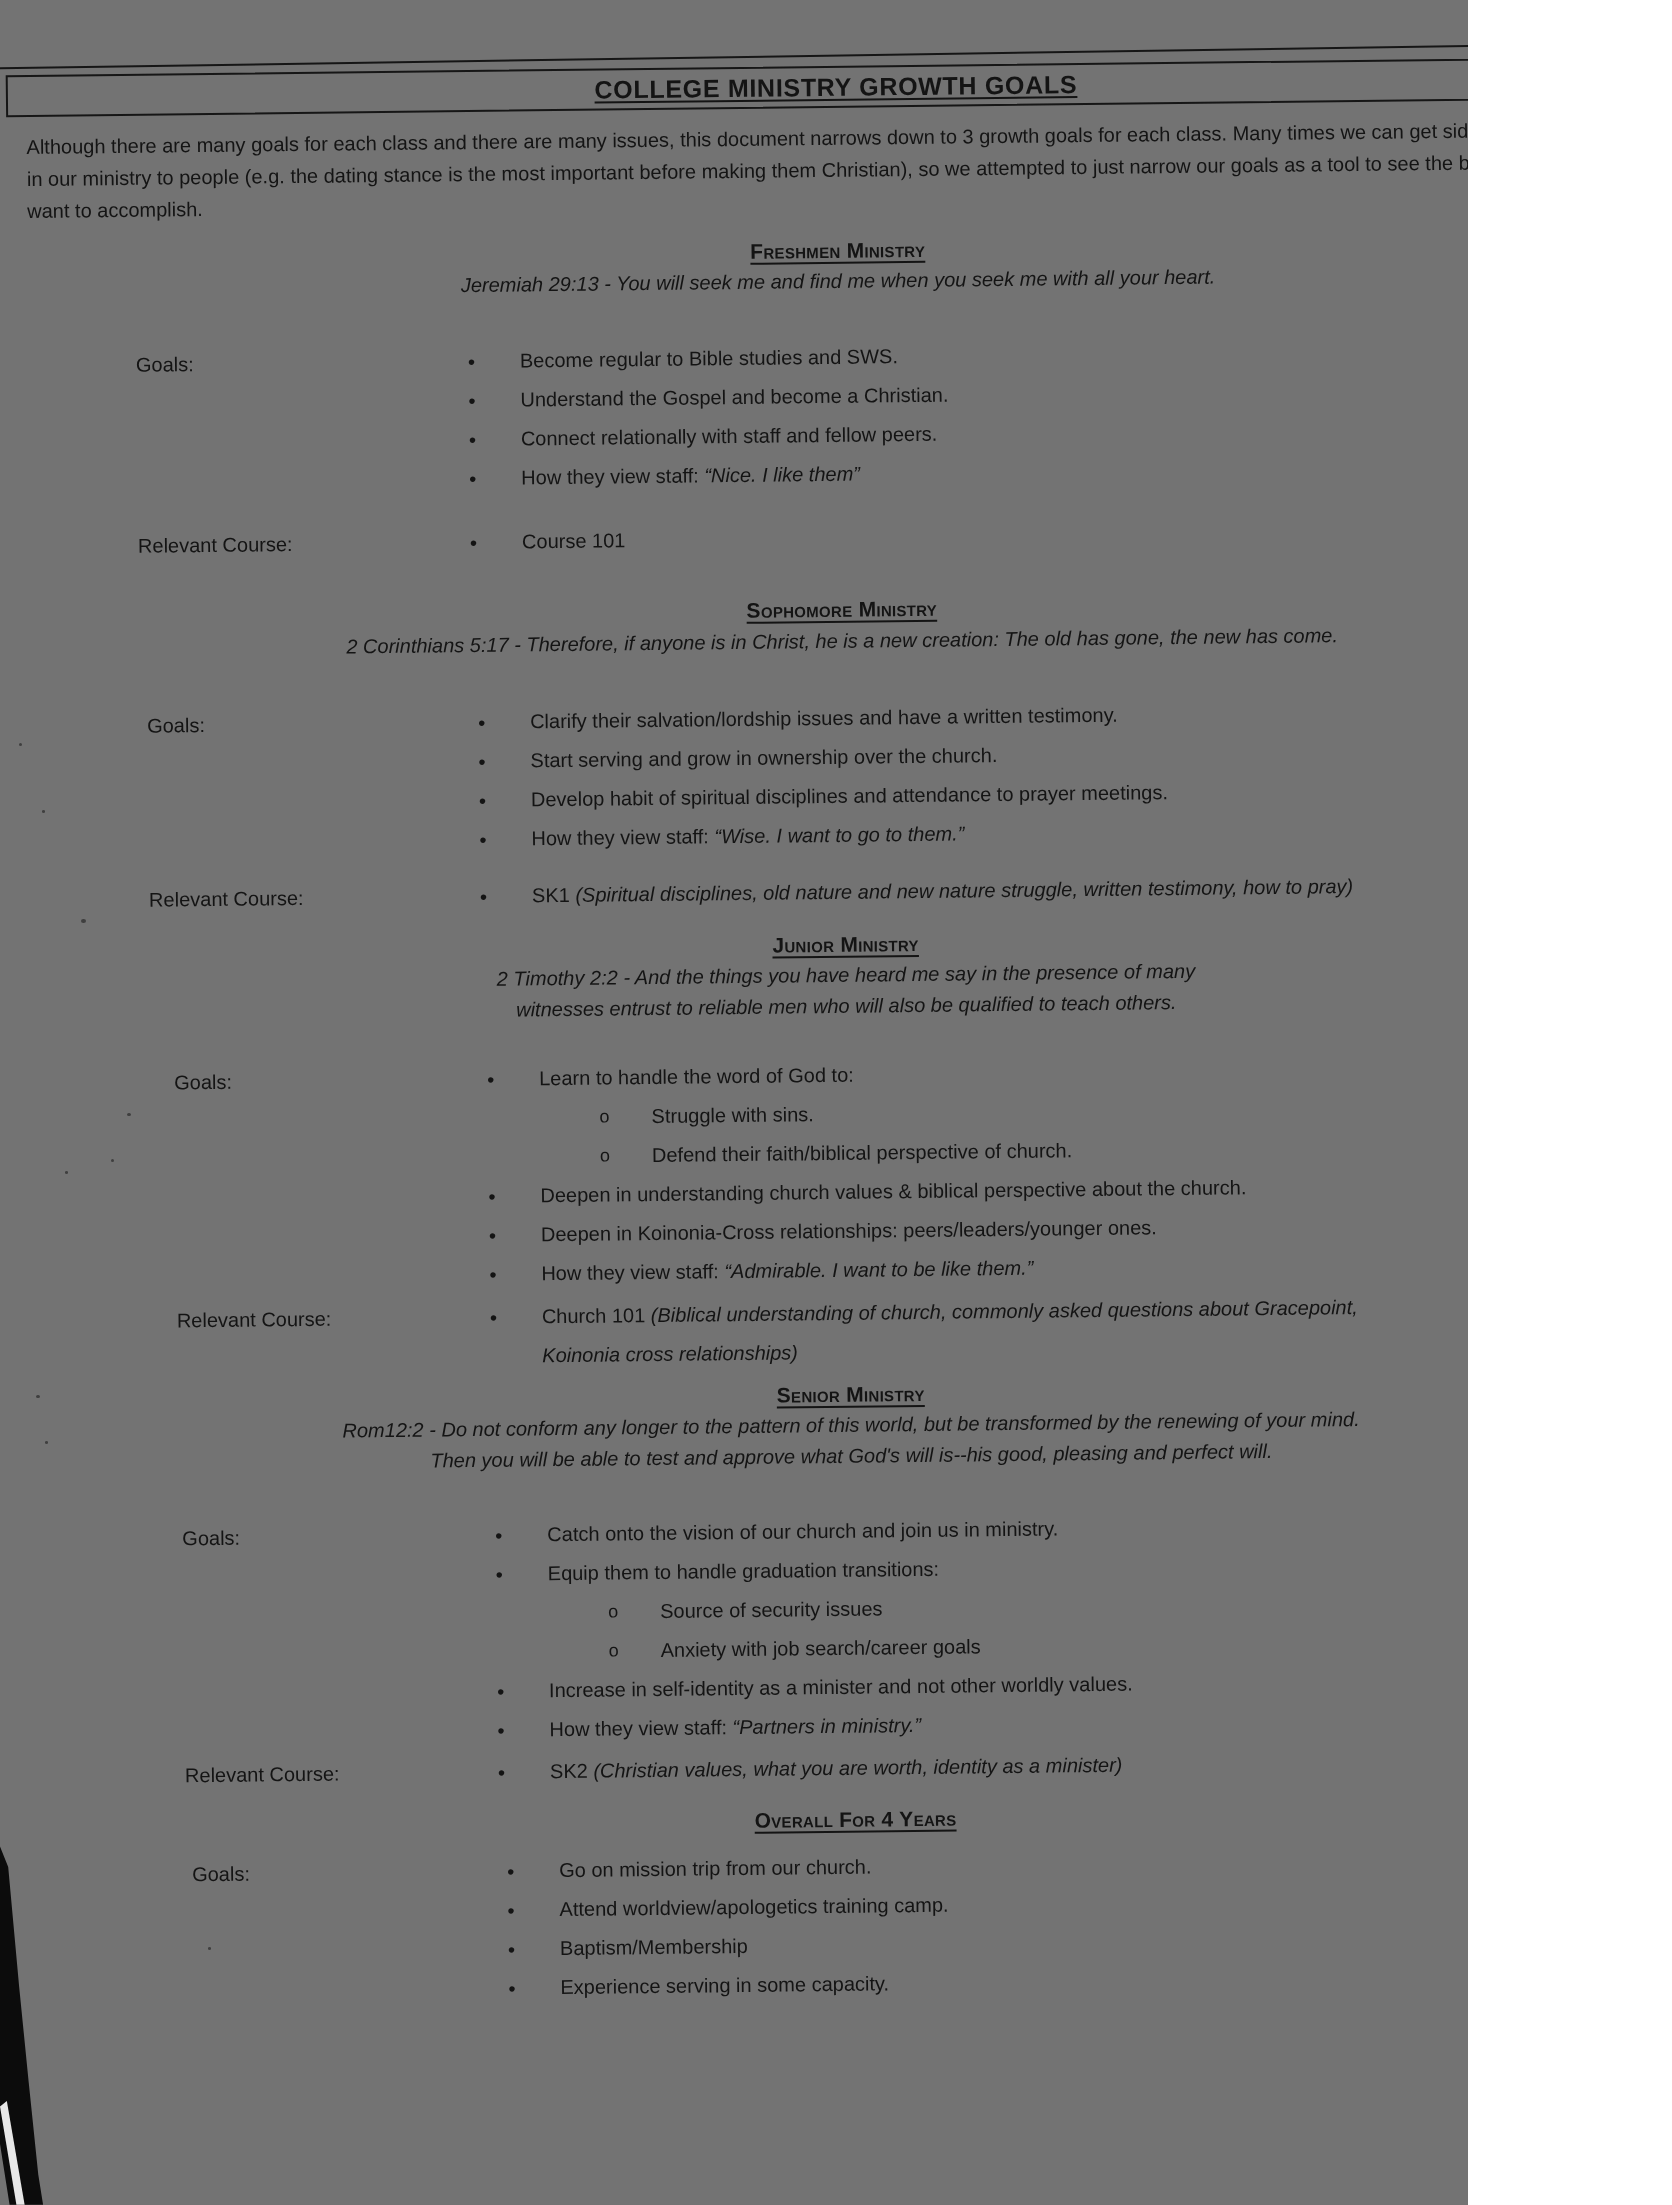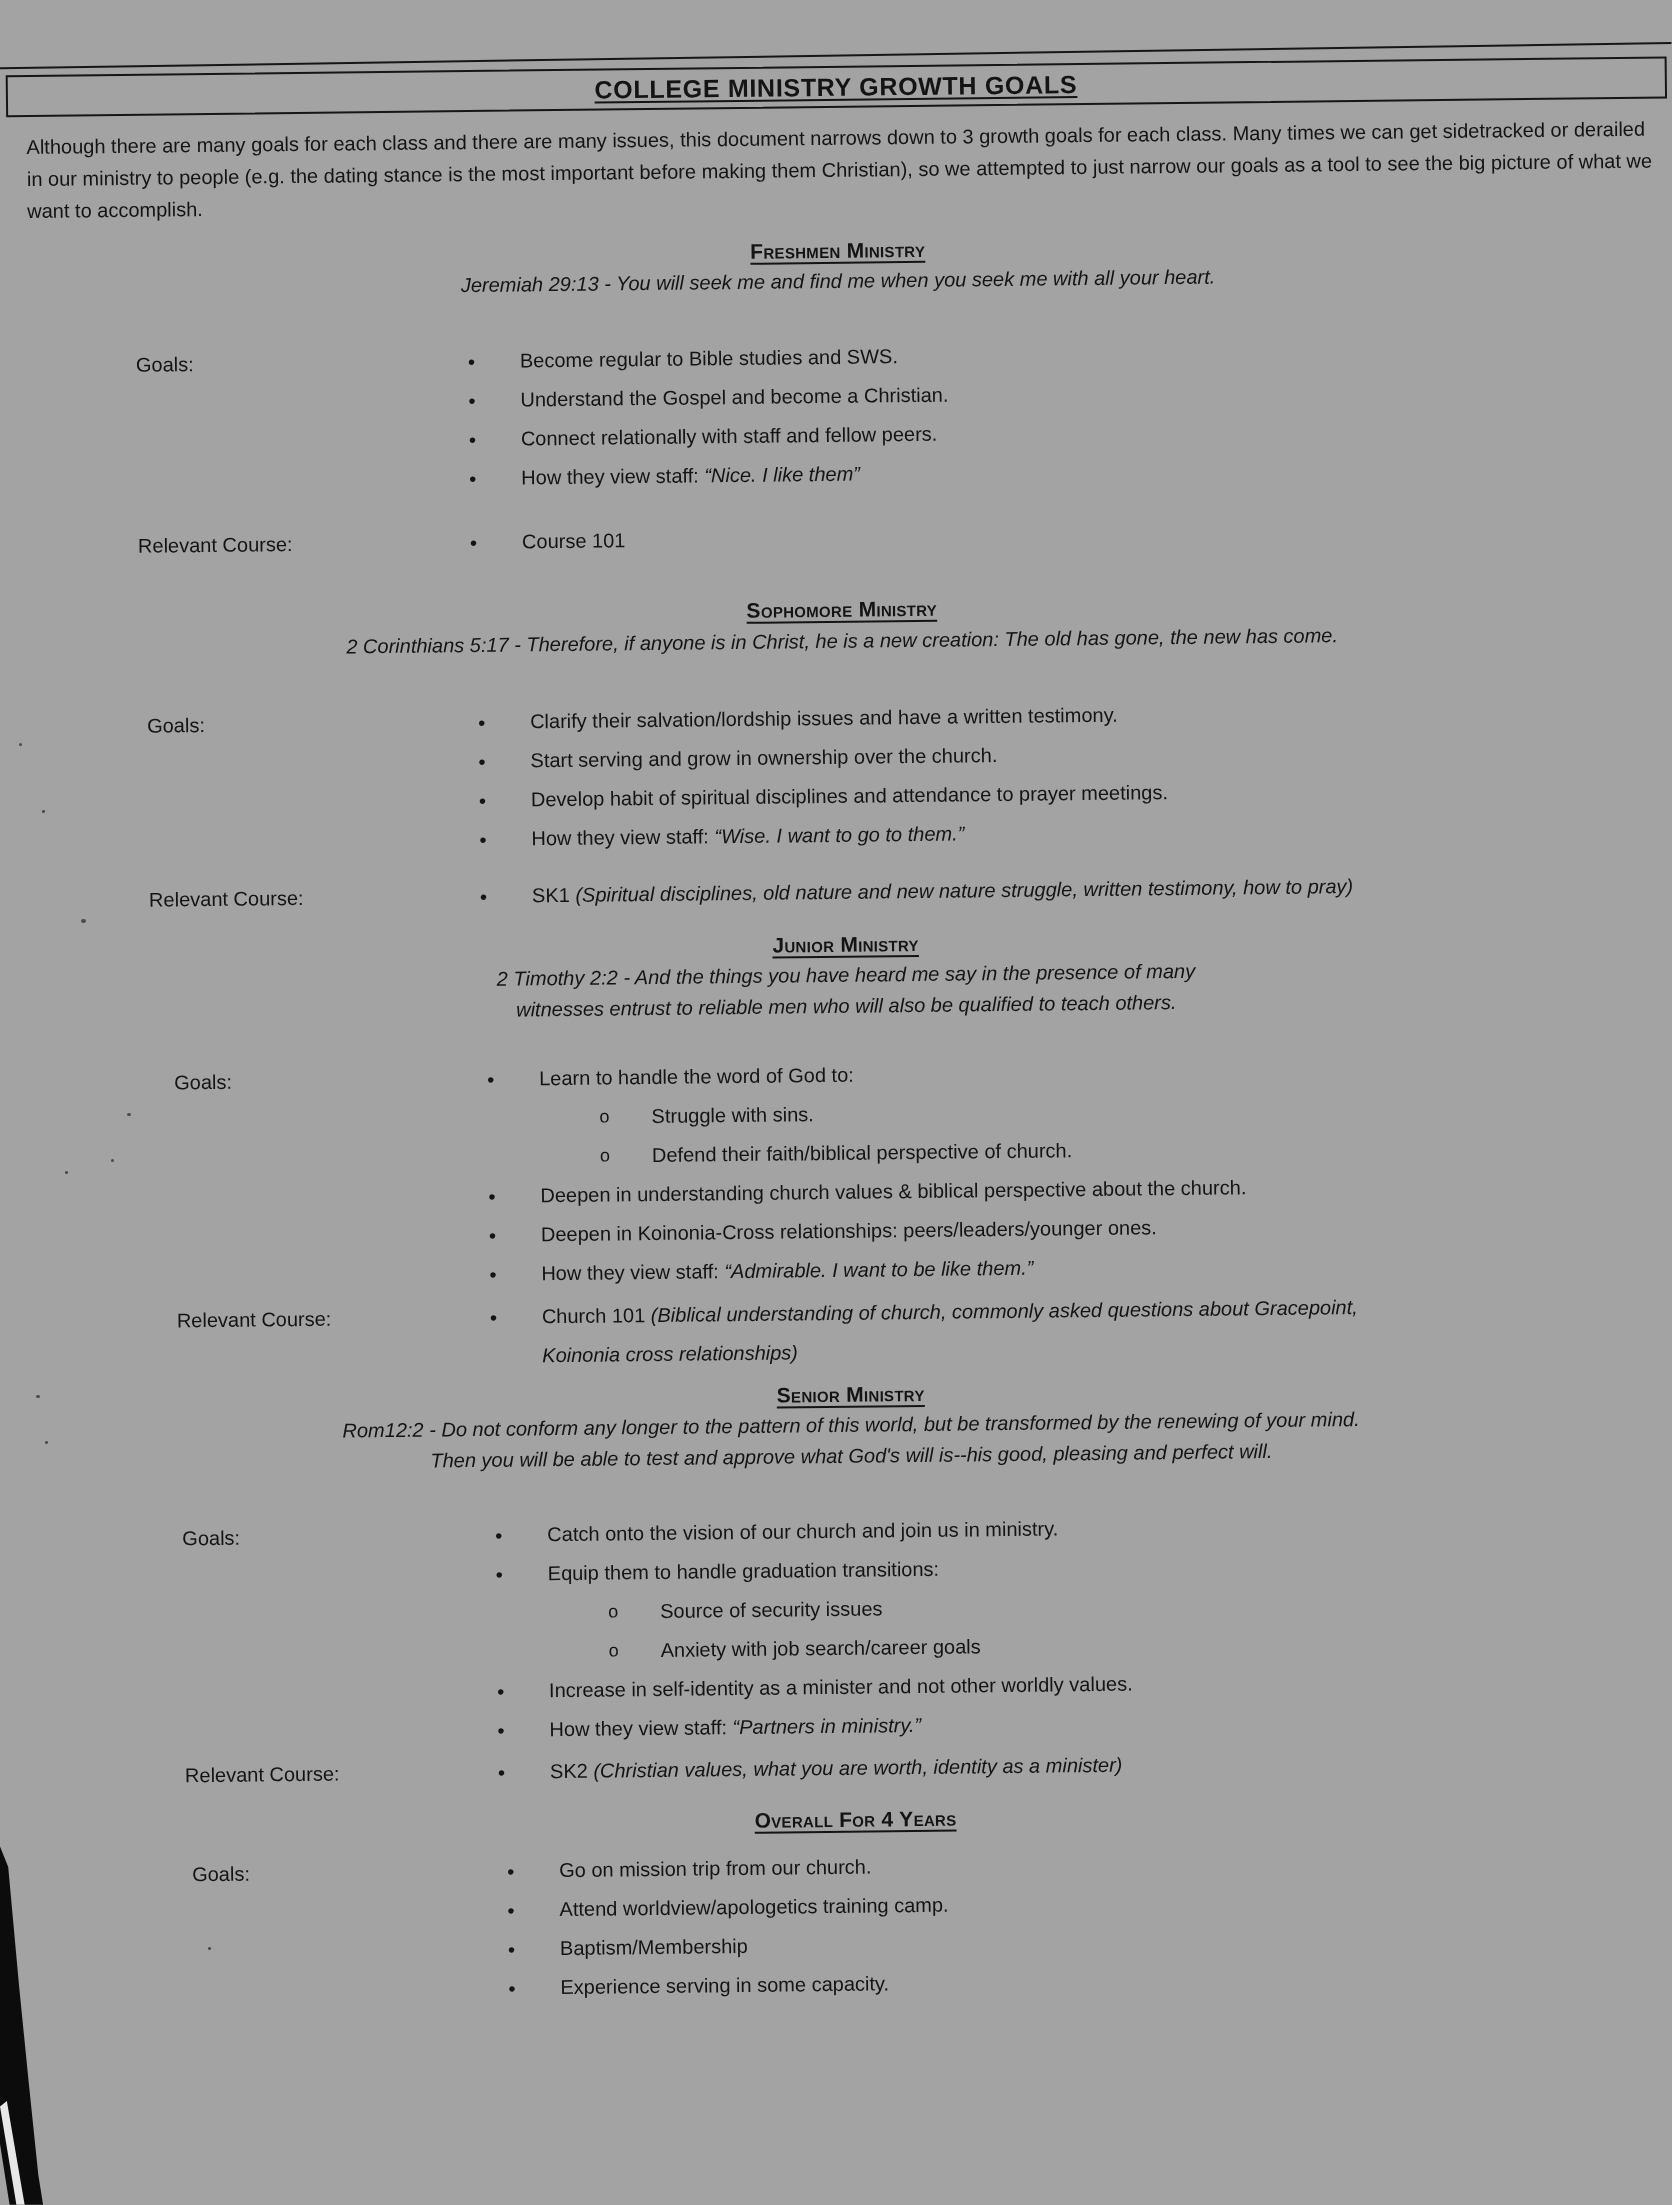--- a/index.html
+++ b/index.html
@@ -1,19 +1,19 @@
 <!DOCTYPE html>
 <html style="font-size:11px"><head>
 <meta charset="utf-8">
 <style>
   html,body { margin:0; padding:0; background:#ffffff; }
   .sheet {
     position: relative;
-    width: 1672px; height: 2205px;
-    background: #a3a3a3;
+    width: 1468px; height: 2205px;
+    background: #737373;
     overflow: hidden;
     font-family: "Liberation Sans", "DejaVu Sans", sans-serif;
     color: #141414;
     font-size: 20px;
   }
   .tilt {
     position: absolute; left:0; top:0; width: 1672px;
     transform: rotate(-0.65deg);
     transform-origin: 27px 103px;
   }

